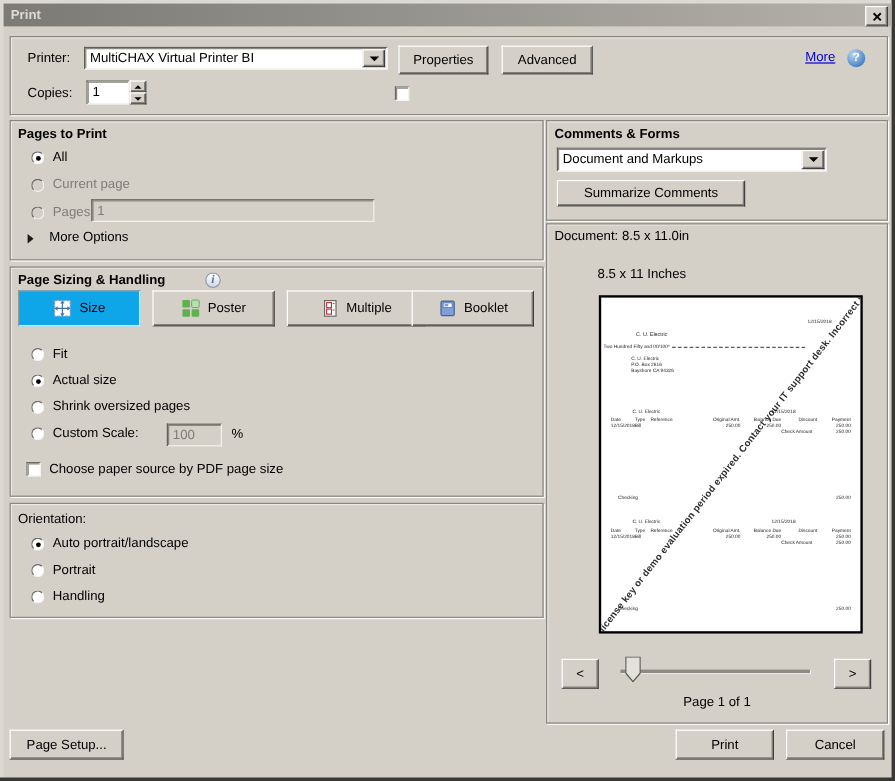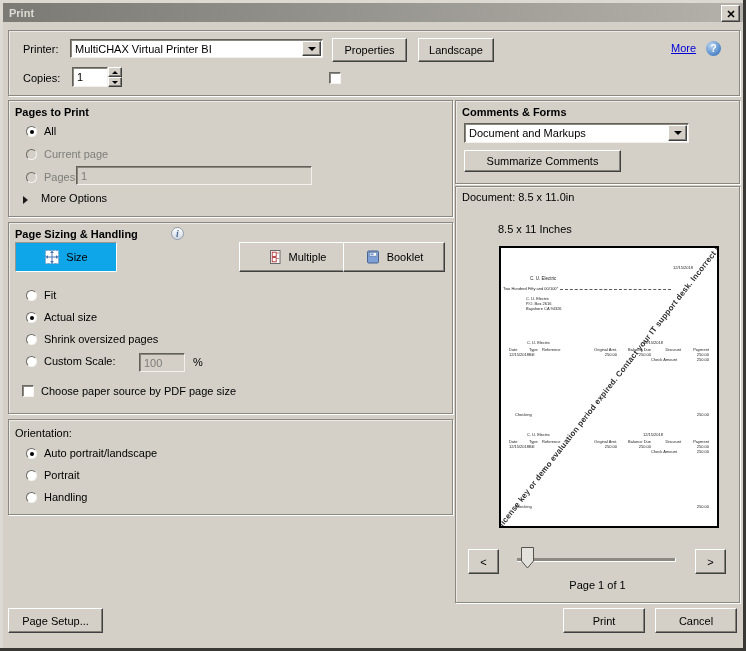--- a/index.html
+++ b/index.html
@@ -88,21 +88,21 @@
     <div class="fld" style="left:61px;top:8px;width:253px;height:19px;">
       <span>MultiCHAX Virtual Printer BI</span>
       <span class="cbxarrow">
           <span class="tri-d"></span>
         </span>
     </div>
     <div class="btn" style="left:323px;top:7px;width:75px;height:24px;">
       <span>Properties</span>
     </div>
     <div class="btn" style="left:409px;top:7px;width:76px;height:24px;">
-      <span>Landscape</span>
+      <span>Advanced</span>
     </div>
     <span class="lb hlink" style="left:662px;top:11px;">More</span>
     <span class="qicon" style="left:697px;top:10px;">
         <span>?</span>
       </span>
     <span class="lb" style="left:14px;top:41px;">Copies:</span>
     <div class="fld" style="left:63px;top:36px;width:36px;height:20px;">
       <span>1</span>
     </div>
     <div class="abs" style="left:99px;top:36px;width:14px;height:20px;">
@@ -143,20 +143,29 @@
       <svg width="16" height="16" viewBox="0 0 16 16">
         <rect x="1.5" y="1.5" width="13" height="13" fill="#fff" stroke="#7e9cc4" stroke-dasharray="2 1.5"></rect>
         <line x1="8" y1="3.5" x2="8" y2="12.5" stroke="#4472b0"></line>
         <line x1="3.5" y1="8" x2="12.5" y2="8" stroke="#4472b0"></line>
         <polygon points="8,1.2 6.2,4 9.8,4" fill="#4472b0"></polygon>
         <polygon points="8,14.8 6.2,12 9.8,12" fill="#4472b0"></polygon>
         <polygon points="1.2,8 4,6.2 4,9.8" fill="#4472b0"></polygon>
         <polygon points="14.8,8 12,6.2 12,9.8" fill="#4472b0"></polygon>
       </svg>
       <span>Size</span>
+    </div>
+    <div class="btn tbtn" style="left:118px;top:19px;width:102px;height:30px;">
+      <svg width="16" height="16" viewBox="0 0 16 16">
+        <rect x="1" y="1" width="6.3" height="6.3" rx="1" fill="#5fb04f"></rect>
+        <rect x="8.7" y="1" width="6.3" height="6.3" rx="1" fill="#b8e0ae" stroke="#5fb04f" stroke-width="0.8"></rect>
+        <rect x="1" y="8.7" width="6.3" height="6.3" rx="1" fill="#5fb04f"></rect>
+        <rect x="8.7" y="8.7" width="6.3" height="6.3" rx="1" fill="#5fb04f"></rect>
+      </svg>
+      <span>Poster</span>
     </div>
     <div class="btn tbtn" style="left:230px;top:19px;width:115px;height:30px;">
       <svg width="16" height="16" viewBox="0 0 16 16">
         <rect x="3.5" y="1.5" width="9.5" height="13" fill="#fff" stroke="#6a6a6a"></rect>
         <rect x="5.2" y="3.2" width="4" height="4.2" fill="none" stroke="#b03030" stroke-width="0.9"></rect>
         <rect x="5.2" y="8.6" width="4" height="4.2" fill="none" stroke="#b03030" stroke-width="0.9"></rect>
         <line x1="10.2" y1="4" x2="11.8" y2="4" stroke="#b03030" stroke-width="0.8"></line>
         <line x1="10.2" y1="9.4" x2="11.8" y2="9.4" stroke="#b03030" stroke-width="0.8"></line>
       </svg>
       <span>Multiple</span>

